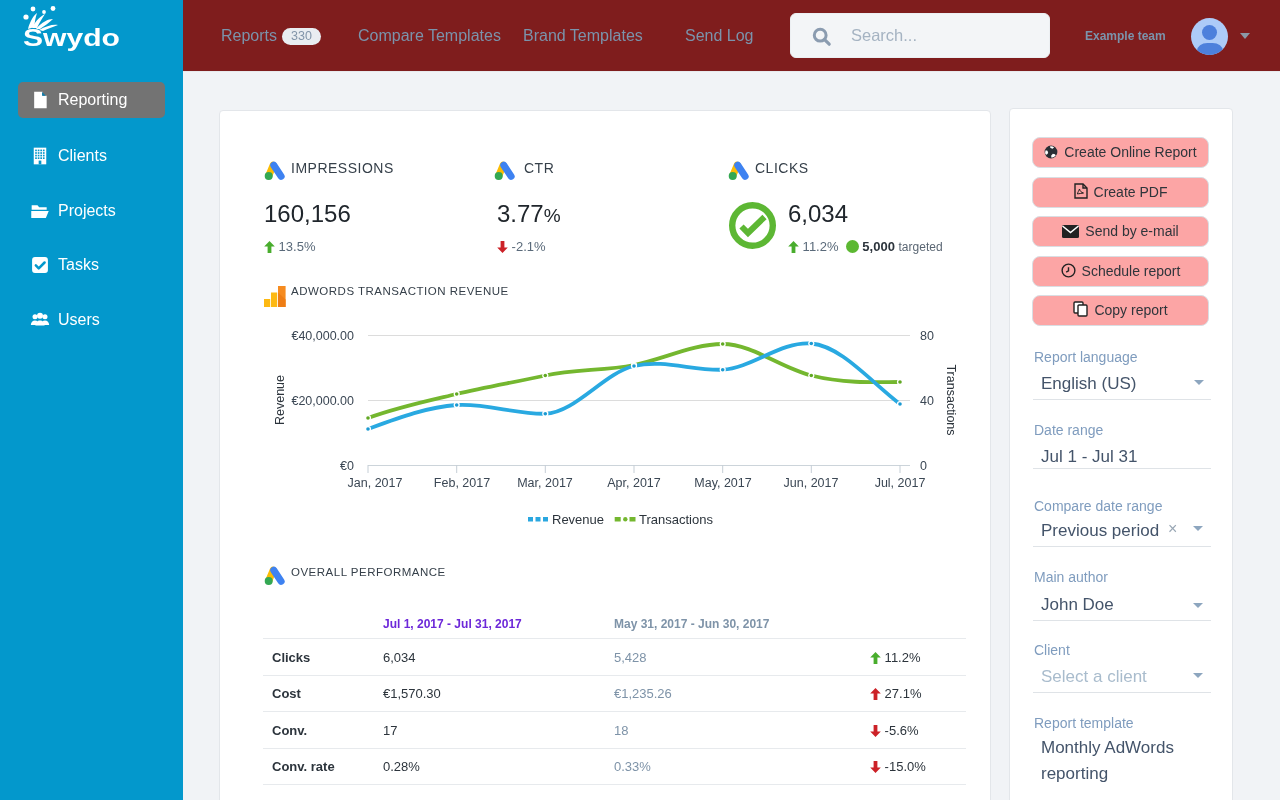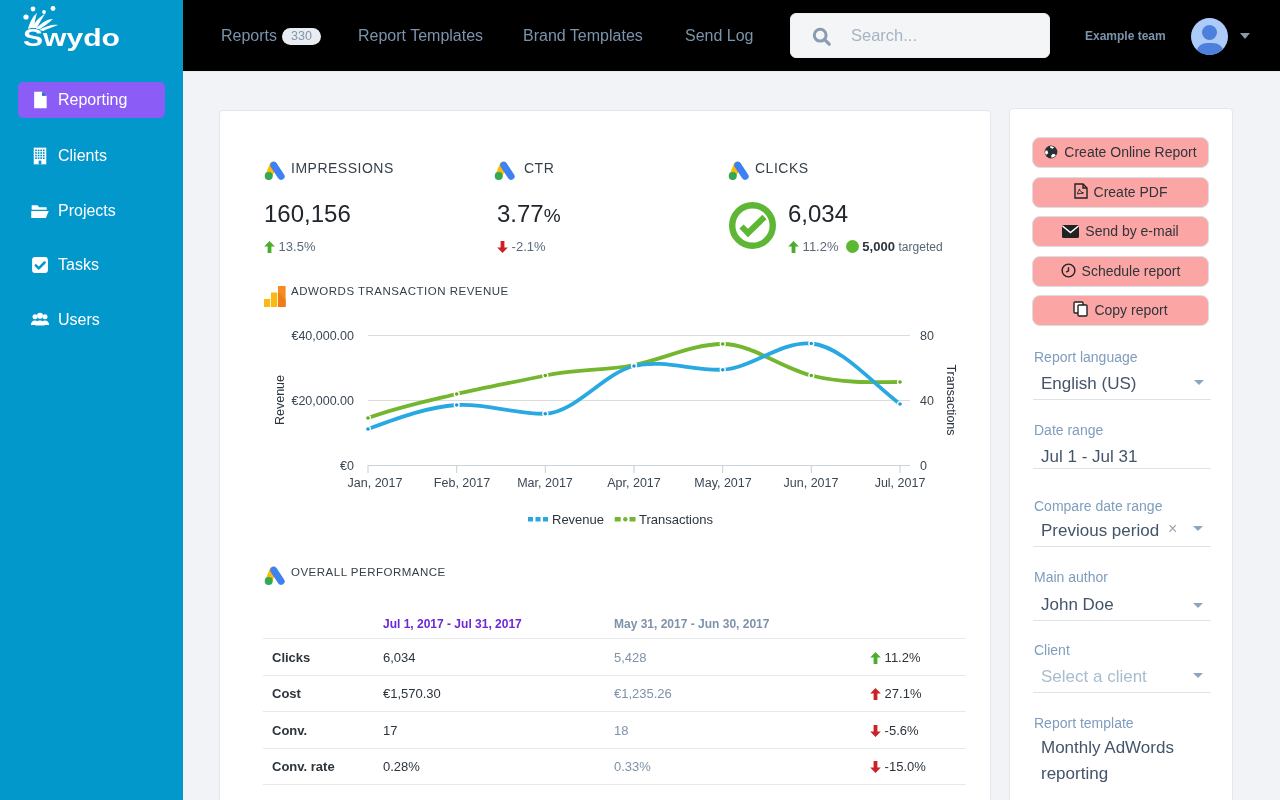--- a/index.html
+++ b/index.html
@@ -5,24 +5,24 @@
 * { margin:0; padding:0; box-sizing:border-box; }
 html,body { width:1280px; height:800px; overflow:hidden; font-family:"Liberation Sans", sans-serif; }
 body { background:#f1f3f6; position:relative; }
 
 
 .sidebar { position:absolute; left:0; top:0; width:183px; height:800px; background:#0398cc; z-index:5; }
 .logo { position:absolute; left:24px; top:14px; }
 .nav-item { position:absolute; left:18px; width:147px; height:36px; border-radius:5px; color:#fff; }
 .nav-item .nico { position:absolute; left:12px; top:50%; transform:translateY(-50%); width:20px; height:20px; }
 .nav-item .nlabel { position:absolute; left:40px; top:50%; transform:translateY(-50%); font-size:16px; color:#fff; }
-.nav-item.active { background:#8b5cf6;text-align:center; }
-
-
-.topbar { position:absolute; left:183px; top:0; right:0; height:72px; background:#000000; border-bottom:1px solid #e8eaed; z-index:4; }
+.nav-item.active { background:#737373;text-align:center; }
+
+
+.topbar { position:absolute; left:183px; top:0; right:0; height:72px; background:#7f1d1d; border-bottom:1px solid #e8eaed; z-index:4; }
 .topnav { position:absolute; top:0; height:72px; line-height:72px; font-size:16px; color:#7b93ab; white-space:nowrap; }
 .badge { display:inline-block; background:#e9edf1; color:#8295a9; border-radius:9px; font-size:12.5px; line-height:17px; padding:0 9px; position:relative; top:-1px; margin-left:5px; }
 .search { position:absolute; left:607px; top:13px; width:260px; height:45px; background:#f3f5f7; border:1px solid #eceff2; border-radius:6px; }
 .search .mag { position:absolute; left:21px; top:13px; }
 .search .ph { position:absolute; left:60px; top:0; line-height:43px; font-size:16.5px; color:#a5b3c2; }
 .team { position:absolute; top:0; height:72px; line-height:72px; font-size:15.5px; font-weight:bold; color:#7b93ab; }
 .avatar { position:absolute; left:1008px; top:18px; width:37px; height:37px; border-radius:50%; background:#adcbf8; overflow:hidden; }
 .avatar .head { position:absolute; left:11px; top:7px; width:15px; height:15px; border-radius:50%; background:#4d80dc; }
 .avatar .bodyp { position:absolute; left:5.5px; top:25px; width:26px; height:16px; border-radius:13px/10px; background:#4d80dc; }
 .caret { width:0; height:0; border-left:5.5px solid transparent; border-right:5.5px solid transparent; border-top:6px solid #8b98a6; position:absolute; }
@@ -136,21 +136,21 @@
         <path d="M1 18 c0-3.3 2.2-5.5 5-5.5 1.4 0 2.4 0.5 3.2 1.2 -1.3 1.2 -2 2.8 -2 4.3 z"></path>
         <path d="M23 18 c0-3.3 -2.2-5.5 -5-5.5 -1.4 0 -2.4 0.5 -3.2 1.2 1.3 1.2 2 2.8 2 4.3 z"></path>
         <path d="M6.5 18.5 c0-3.6 2.5-6 5.5-6 s5.5 2.4 5.5 6 z"></path>
       </svg>
     <span class="nlabel">Users</span>
   </div>
 </div>
 
 <div class="topbar">
   <span class="topnav" style="left:38px;">Reports<span class="badge">330</span></span>
-  <span class="topnav" style="left:175px;">Report Templates</span>
+  <span class="topnav" style="left:175px;">Compare Templates</span>
   <span class="topnav" style="left:340px;">Brand Templates</span>
   <span class="topnav" style="left:502px;">Send Log</span>
   <div class="search">
     <svg class="mag" width="20" height="20" viewBox="0 0 20 20">
         <circle cx="8.2" cy="8.2" r="5.9" fill="none" stroke="#8b9cb0" stroke-width="3"></circle>
         <line x1="12.6" y1="12.6" x2="17.2" y2="17.2" stroke="#8b9cb0" stroke-width="3.2" stroke-linecap="round"></line>
       </svg>
     <span class="ph">Search...</span>
   </div>
   <span class="team" style="left:902px; font-size:12px;">Example team</span>

